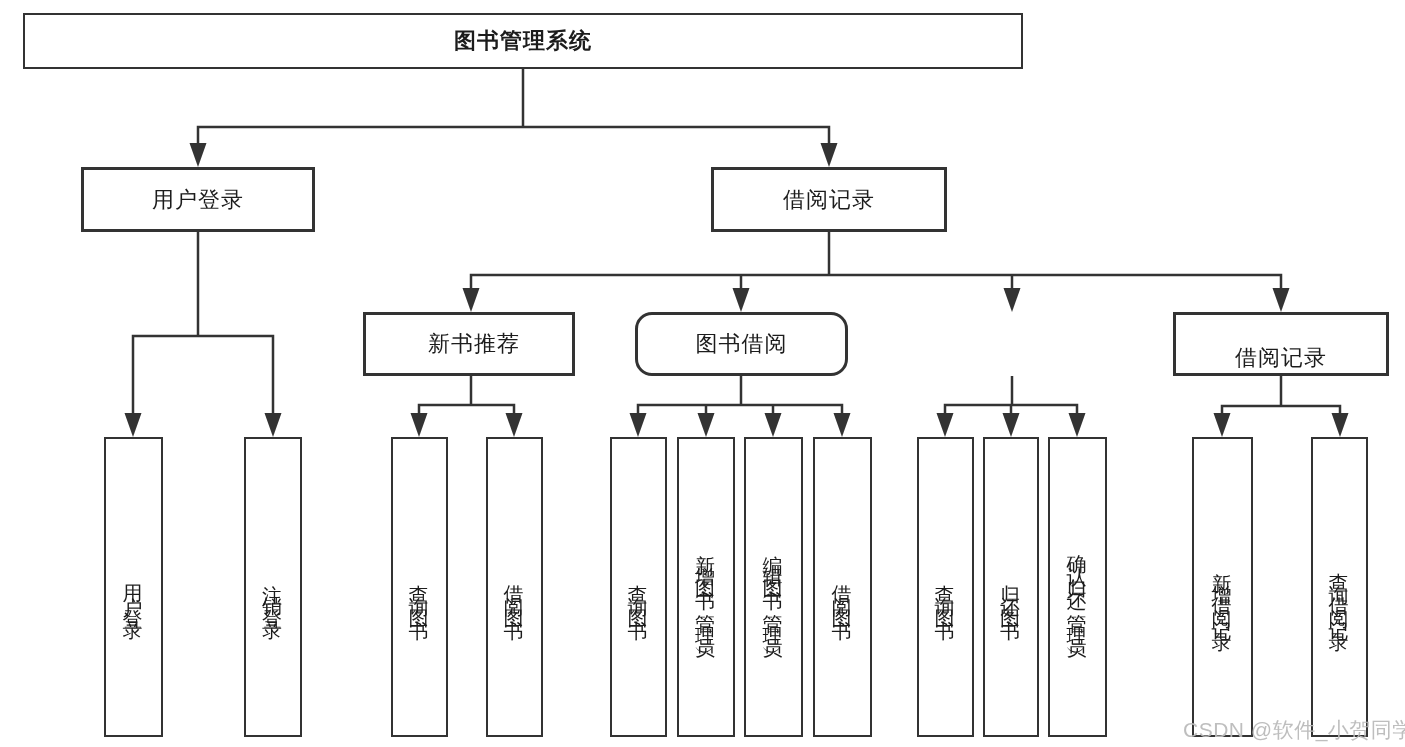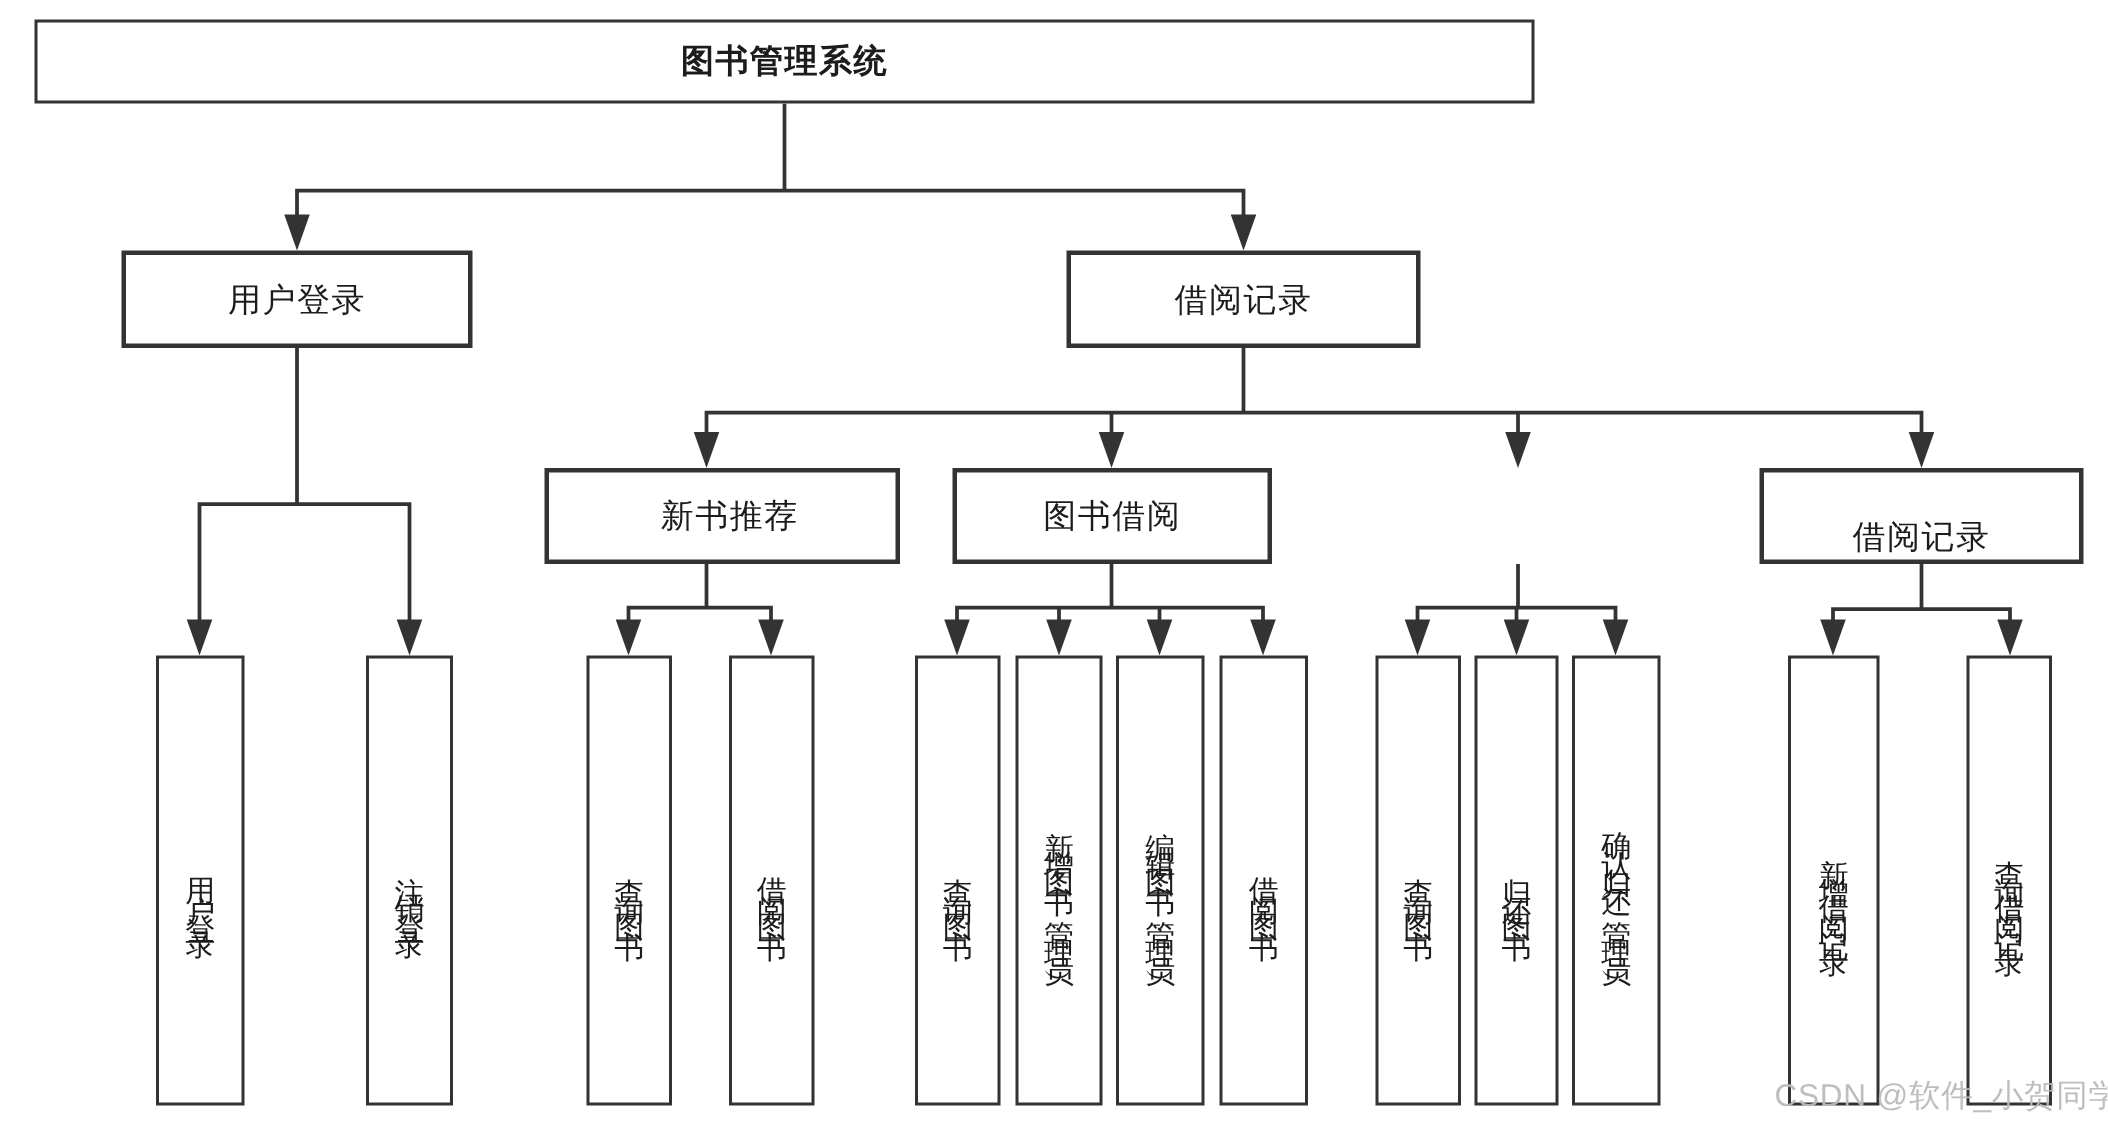--- a/index.html
+++ b/index.html
@@ -116,24 +116,24 @@
     <span class="lbl">图书管理系统</span>
   </div>
 
   <div class="node" style="left:81px; top:167px; width:234px; height:65px;">
     <span class="lbl">用户登录</span>
   </div>
   <div class="node" style="left:711px; top:167px; width:236px; height:65px;">
     <span class="lbl">借阅记录</span>
   </div>
 
-  <div class="node" style="left:363px; top:312px; width:237px; height:64px;padding-left:10px;">
+  <div class="node" style="left:363px; top:312px; width:212px; height:64px;padding-left:10px;">
     <span class="lbl">新书推荐</span>
   </div>
-  <div class="node" style="left:635px; top:312px; width:213px; height:64px;">
+  <div class="node" style="left:635px; top:312px; width:213px; height:64px;border-radius:17px;">
     <span class="lbl">图书借阅</span>
   </div>
   <div class="node" style="left:1173px; top:312px; width:216px; height:64px;align-items:flex-end;">
     <span class="lbl">借阅记录</span>
   </div>
 
   <div class="node lv4" style="left:104px; top:437px; width:59px; height:300px;">
     <span class="lbl">用户登录</span>
   </div>
   <div class="node lv4" style="left:244px; top:437px; width:58px; height:300px;">

